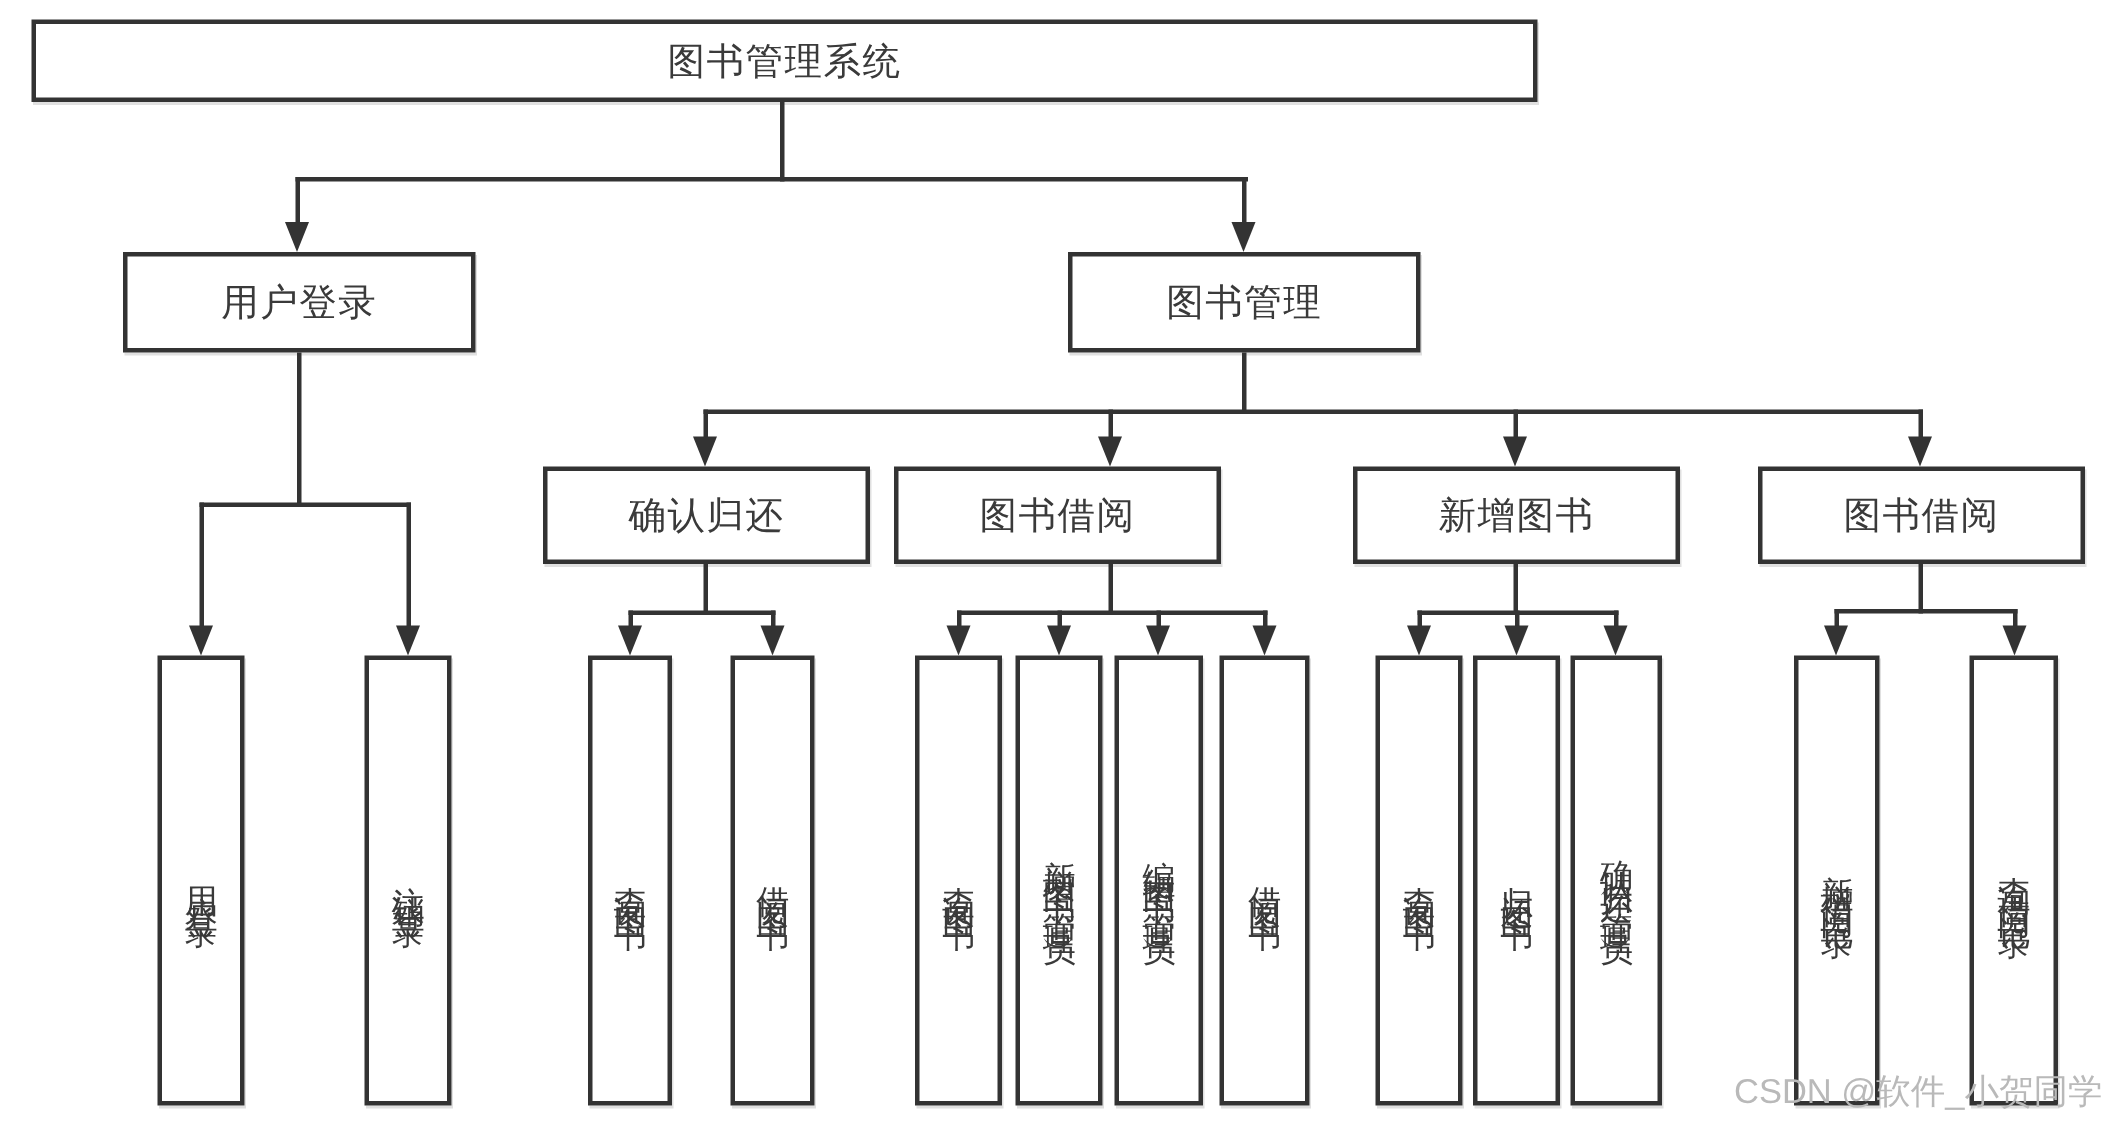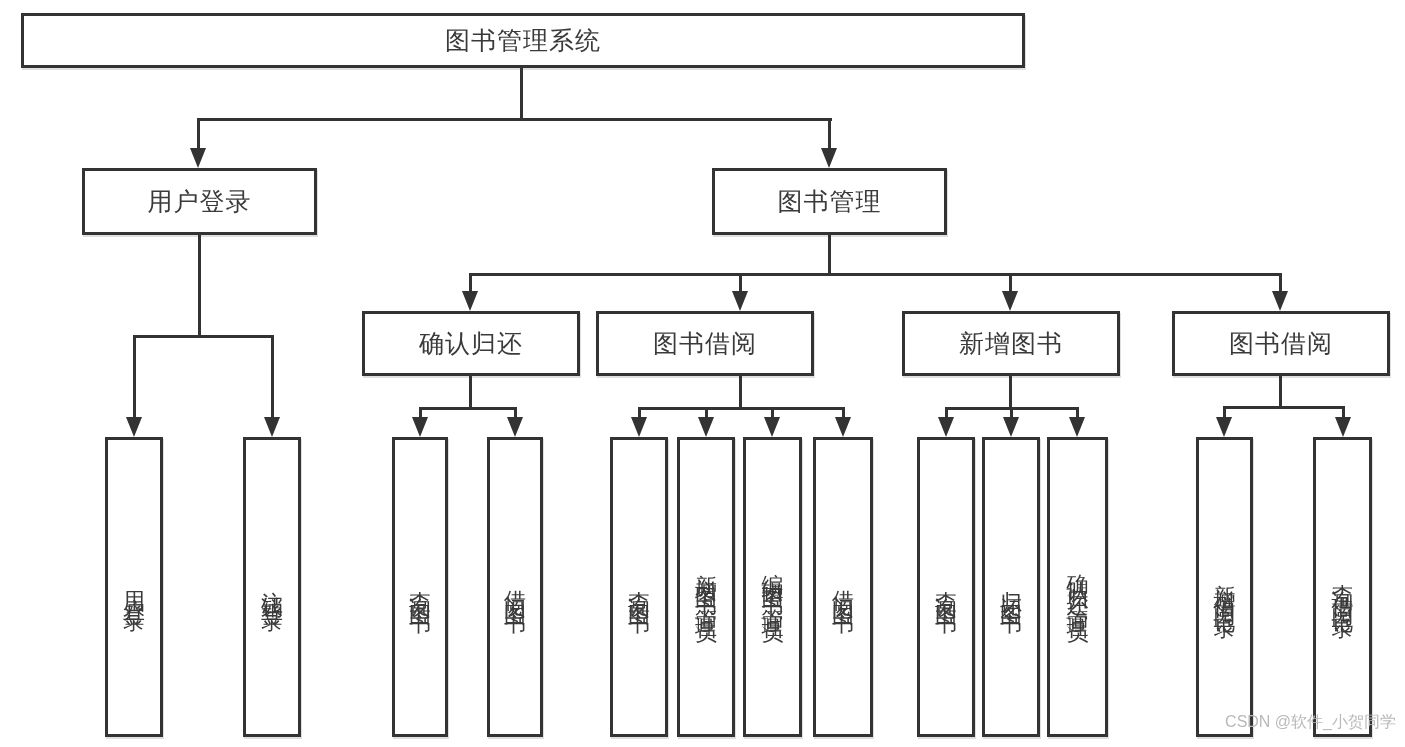--- a/index.html
+++ b/index.html
@@ -28,21 +28,21 @@
   }
   .line{position:absolute;background:var(--line);}
   .arrowhead{
     position:absolute;width:0;height:0;
     border-left:8px solid transparent;
     border-right:8px solid transparent;
     border-top:20px solid var(--line);
   }
   .watermark{
     position:absolute;left:1156px;top:712px;width:240px;
-    text-align:right;font-size:16px;color:var(--wm);
+    text-align:right;font-size:23px;color:var(--wm);
     z-index:5;white-space:nowrap;
   }
 </style>
 </head>
 <body>
 
 <div class="canvas">
 
   <div class="node h-label" style="left:21px;top:13px;width:1004px;height:55px;text-align:center;">
     <span>图书管理系统</span>

